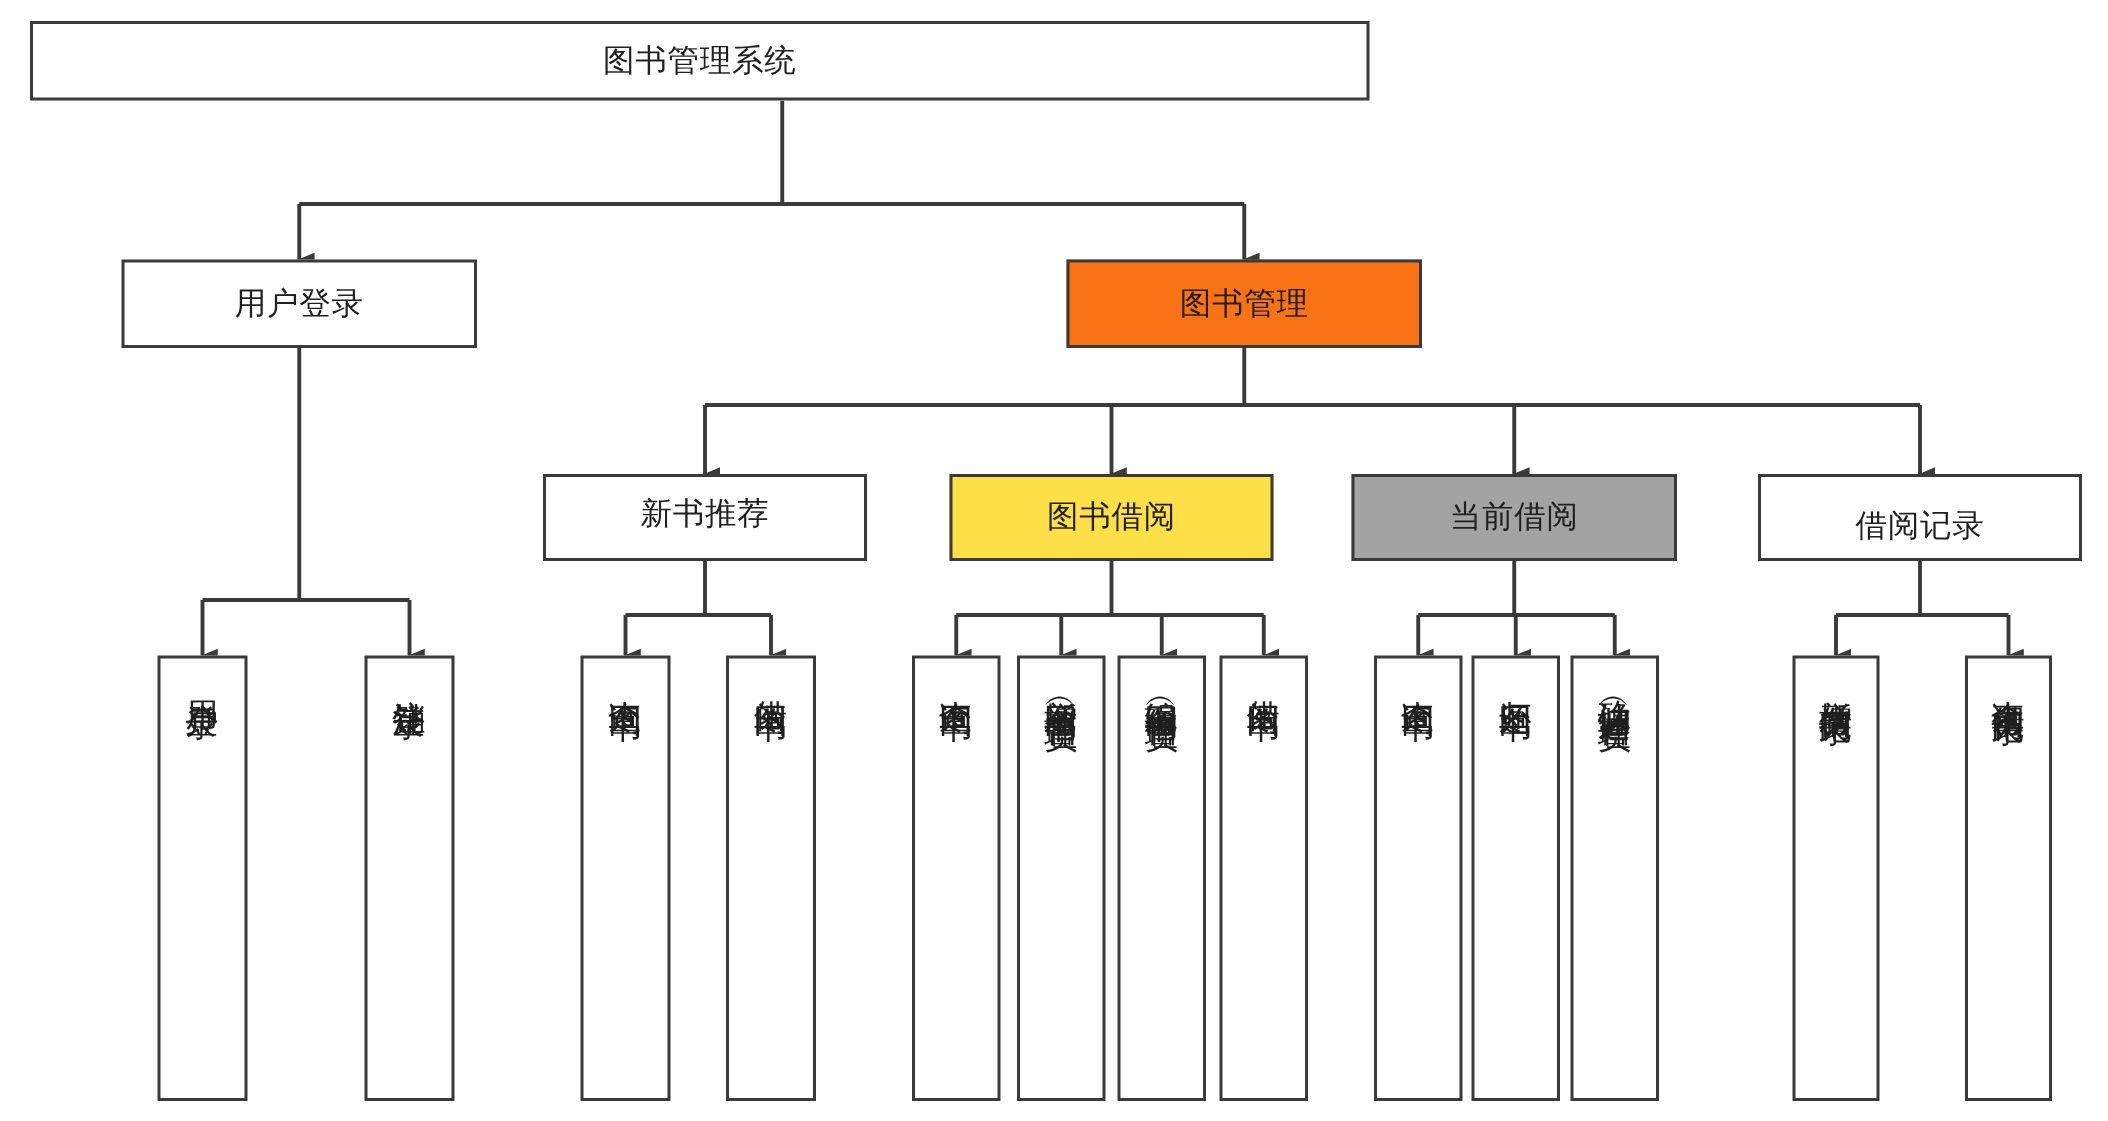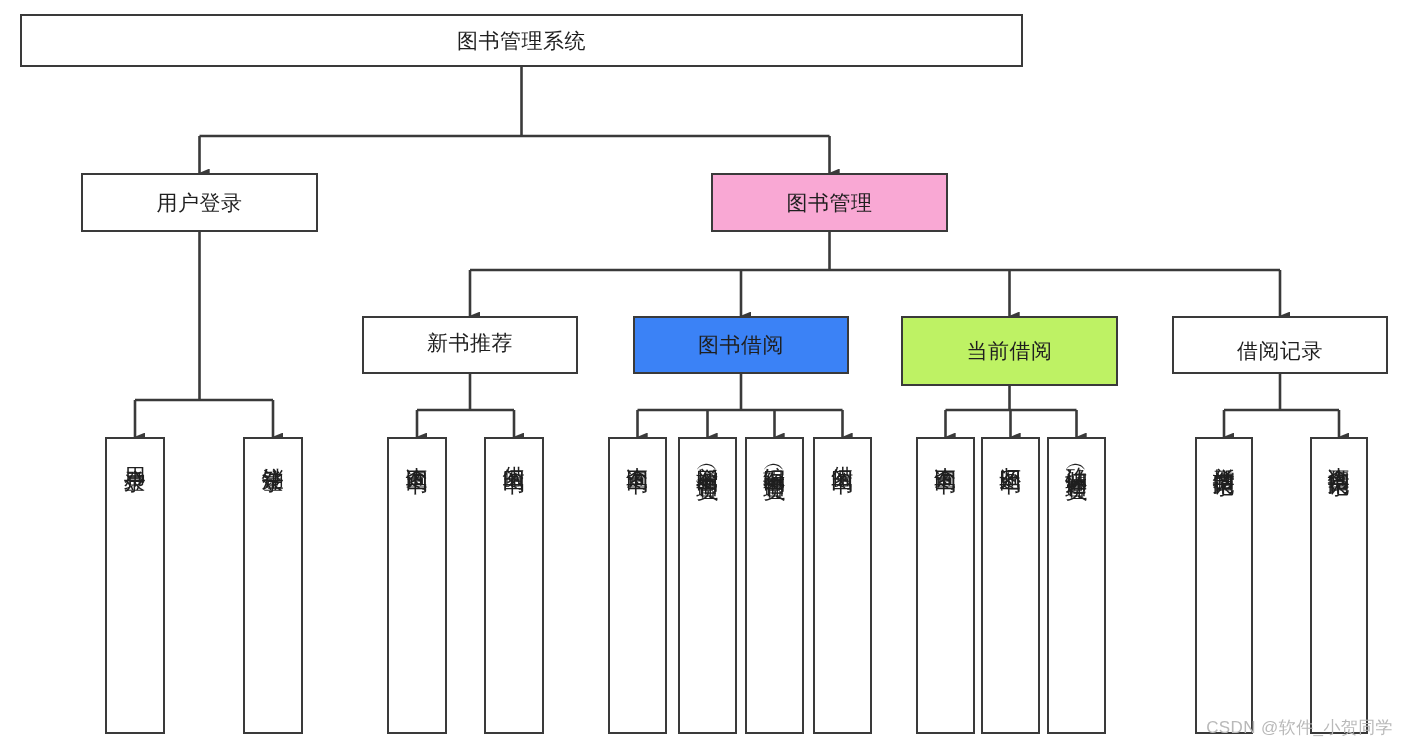--- a/index.html
+++ b/index.html
@@ -109,36 +109,36 @@
         <path d="M1010.5,410 L1010.5,437" marker-end="url(#arrowhead)"></path>
         <path d="M1076.5,410 L1076.5,437" marker-end="url(#arrowhead)"></path>
         <path d="M1280,374 L1280,410"></path>
         <path d="M1224,410 L1339,410"></path>
         <path d="M1224,410 L1224,437" marker-end="url(#arrowhead)"></path>
         <path d="M1339,410 L1339,437" marker-end="url(#arrowhead)"></path>
       </g>
   </svg>
 
   <div id="nodes-layer">
-      <div class="node horizontal" style="left: 20px; top: 14px; width: 1003px; height: 53px; border-color: rgb(58, 58, 58); background: rgb(255, 255, 255);">
+      <div class="node horizontal" style="left: 20px; top: 14px; width: 893px; height: 53px; border-color: rgb(58, 58, 58); background: rgb(255, 255, 255);">
         <span class="node-label" style="color: rgb(31, 31, 31);">图书管理系统</span>
       </div>
       <div class="node horizontal" style="left: 81px; top: 173px; width: 237px; height: 59px; border-color: rgb(58, 58, 58); background: rgb(255, 255, 255);">
         <span class="node-label" style="color: rgb(31, 31, 31);">用户登录</span>
       </div>
-      <div class="node horizontal" style="left: 711px; top: 173px; width: 237px; height: 59px; border-color: rgb(58, 58, 58); background: #f9a8d4;">
+      <div class="node horizontal" style="left: 711px; top: 173px; width: 237px; height: 59px; border-color: rgb(58, 58, 58); background: #f97316;">
         <span class="node-label" style="color: rgb(31, 31, 31);">图书管理</span>
       </div>
       <div class="node horizontal" style="left: 362px; top: 316px; width: 216px; height: 58px; border-color: rgb(58, 58, 58); background: rgb(255, 255, 255);">
         <span class="node-label" style="color: rgb(31, 31, 31); font-family: Liberation Mono, monospace;">新书推荐</span>
       </div>
-      <div class="node horizontal" style="left: 633px; top: 316px; width: 216px; height: 58px; border-color: rgb(58, 58, 58); background: #3b82f6;">
+      <div class="node horizontal" style="left: 633px; top: 316px; width: 216px; height: 58px; border-color: rgb(58, 58, 58); background: #fde047;">
         <span class="node-label" style="color: rgb(31, 31, 31);">图书借阅</span>
       </div>
-      <div class="node horizontal" style="left: 901px; top: 316px; width: 217px; height: 70px; border-color: rgb(58, 58, 58); background: #bef264;">
+      <div class="node horizontal" style="left: 901px; top: 316px; width: 217px; height: 58px; border-color: rgb(58, 58, 58); background: #a3a3a3;">
         <span class="node-label" style="color: rgb(31, 31, 31);">当前借阅</span>
       </div>
       <div class="node horizontal" style="left: 1172px; top: 316px; width: 216px; height: 58px; border-color: rgb(58, 58, 58); background: rgb(255, 255, 255);">
         <span class="node-label" style="color: rgb(31, 31, 31); margin-top: 11px;">借阅记录</span>
       </div>
       <div class="node vertical" style="left: 105px; top: 437px; width: 60px; height: 297px; border-color: rgb(58, 58, 58); background: rgb(255, 255, 255);">
         <span class="node-label" style="color: rgb(31, 31, 31);">用户登录</span>
       </div>
       <div class="node vertical" style="left: 243px; top: 437px; width: 60px; height: 297px; border-color: rgb(58, 58, 58); background: rgb(255, 255, 255);">
         <span class="node-label" style="color: rgb(31, 31, 31);">注销登录</span>
@@ -171,15 +171,14 @@
         <span class="node-label" style="color: rgb(31, 31, 31);">确认归还（管理员）</span>
       </div>
       <div class="node vertical" style="left: 1195px; top: 437px; width: 58px; height: 297px; border-color: rgb(58, 58, 58); background: rgb(255, 255, 255);">
         <span class="node-label" style="color: rgb(31, 31, 31);">新增借阅记录</span>
       </div>
       <div class="node vertical" style="left: 1310px; top: 437px; width: 58px; height: 297px; border-color: rgb(58, 58, 58); background: rgb(255, 255, 255);">
         <span class="node-label" style="color: rgb(31, 31, 31);">查询借阅记录</span>
       </div>
     </div>
 
-  <div class="watermark">CSDN @软件_小贺同学</div>
 
 </div>
 
 </body></html>

